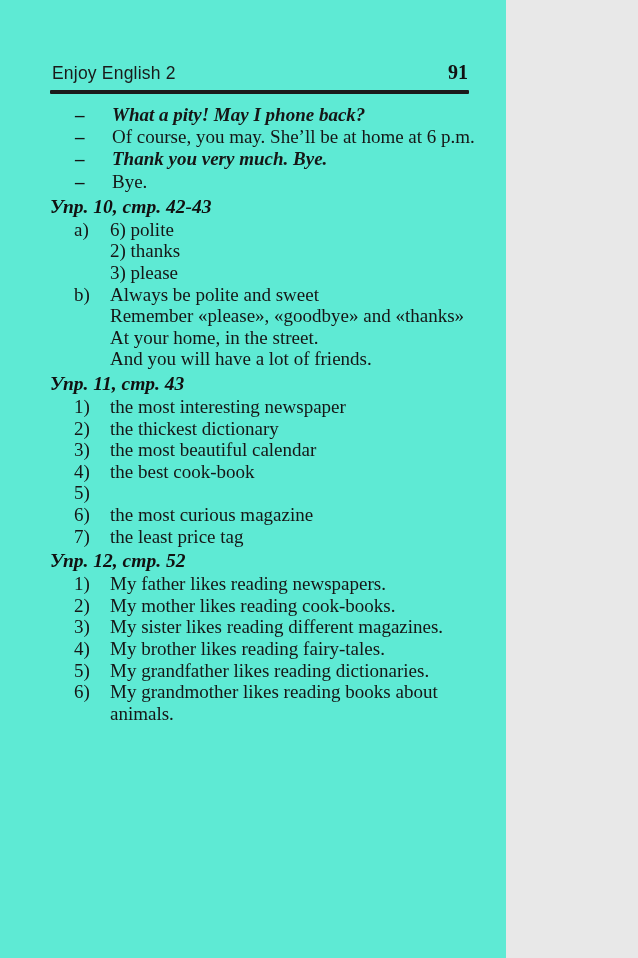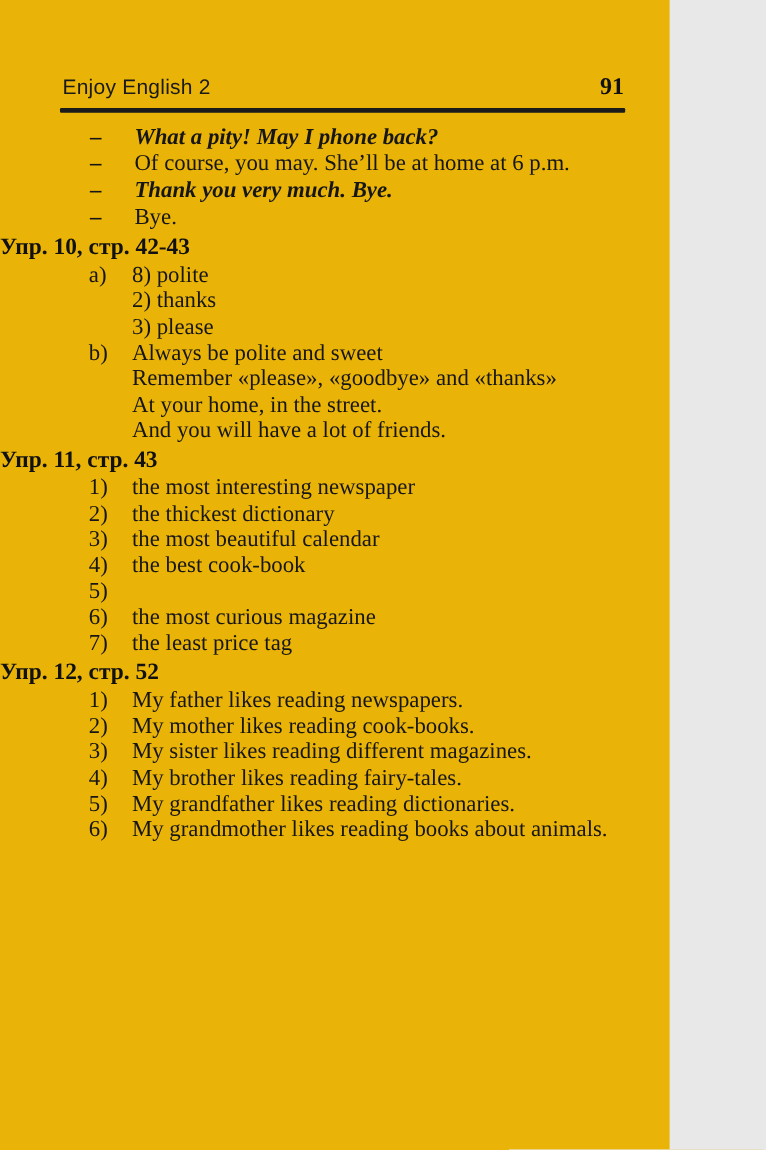--- a/index.html
+++ b/index.html
@@ -1,18 +1,18 @@
 <!DOCTYPE html>
 <html><head>
 <meta charset="utf-8">
 <style>
   html,body{margin:0;padding:0;background:#e8e8e8;}
   .page{
-    width:558px;height:958px;
-    background:#eab308;
+    width:506px;height:958px;
+    background:#5eead4;
     color:#161616;
     font-family:"Liberation Serif", serif;
     font-size:19px;
     position:relative;
     overflow:hidden;
     box-sizing:border-box;
   }
   
   .header-row{
     display:flex;
@@ -42,26 +42,28 @@
   .drow{
     display:flex;
     padding-left:75px;
     line-height:22.2px;
   }
   .dash{width:37px;font-weight:bold;}
   .dtext{flex:1;}
   .em{font-style:italic;font-weight:bold;}
   
   .heading{
+    padding-left:50px;
     font-weight:bold;
     font-size:19.5px;
     line-height:22px;
     margin-top:3px;
     margin-bottom:1px;
     color:#111;
+    font-style:italic;
   }
   .lrow{
     display:flex;
     padding-left:74px;
     line-height:21.6px;
   }
   .lbl{width:36px;}
   .txt{flex:1;}
 </style>
 </head>
@@ -91,21 +93,21 @@
     <div class="drow">
       <span class="dash">–</span>
       <span class="dtext">Bye.</span>
     </div>
   </div>
 
   <div class="heading">Упр. 10, стр. 42-43</div>
 
   <div class="lrow">
     <span class="lbl">a)</span>
-    <span class="txt">8) polite</span>
+    <span class="txt">6) polite</span>
   </div>
   <div class="lrow">
     <span class="lbl"></span>
     <span class="txt">2) thanks</span>
   </div>
   <div class="lrow">
     <span class="lbl"></span>
     <span class="txt">3) please</span>
   </div>
 

